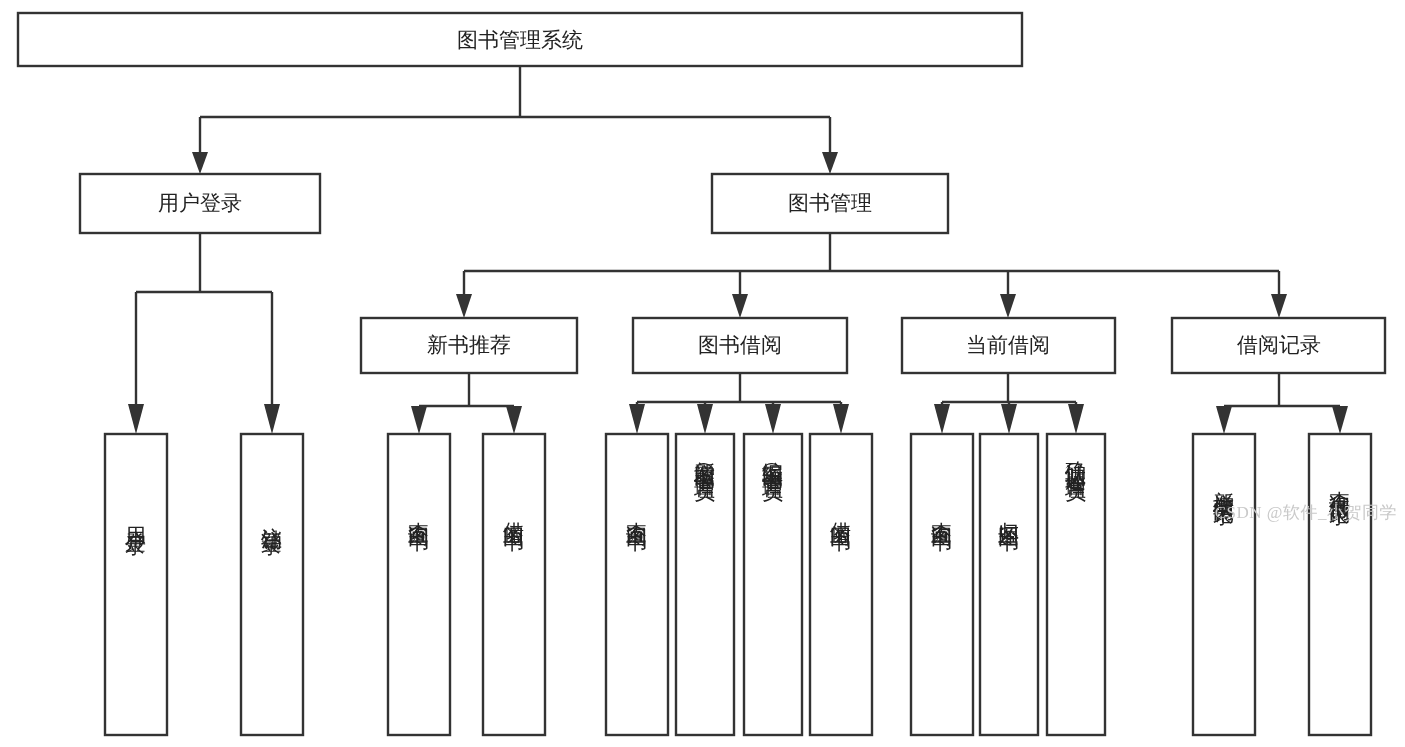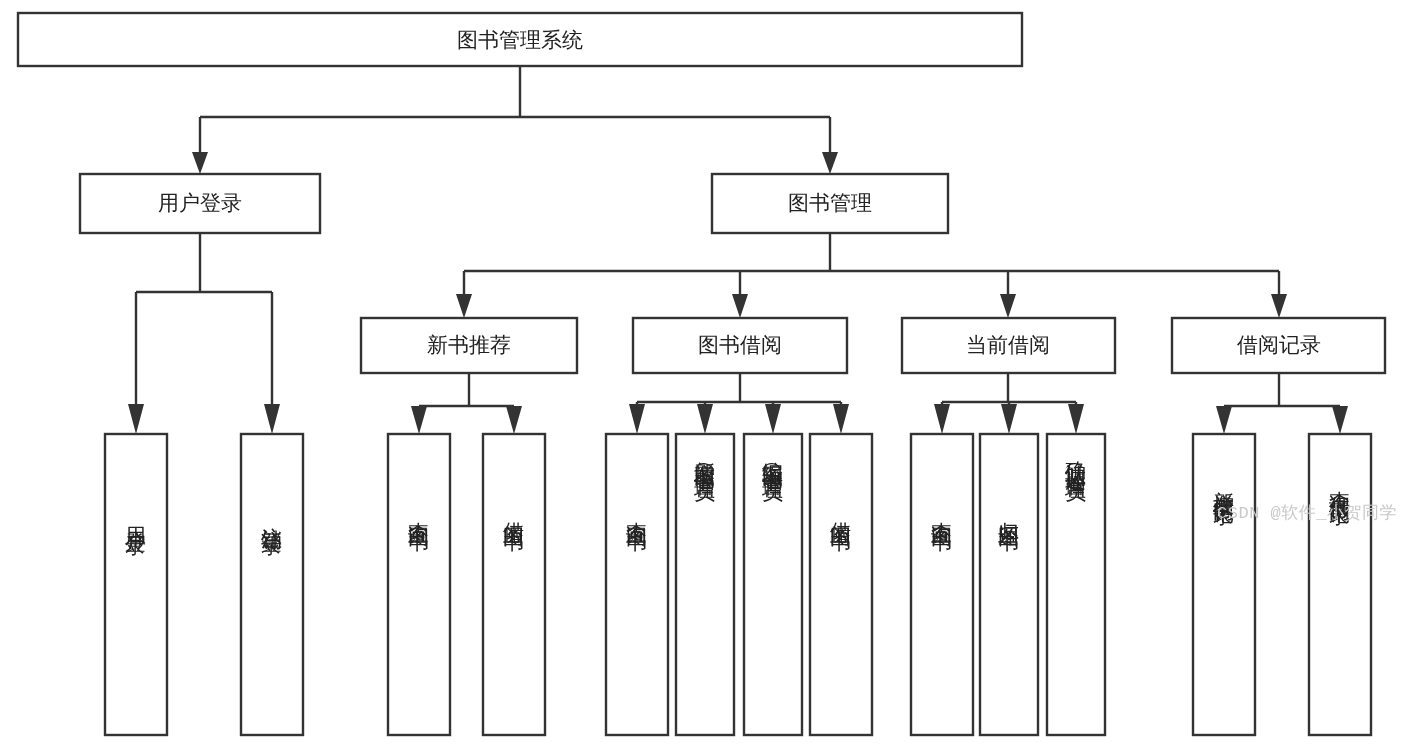--- a/index.html
+++ b/index.html
@@ -61,21 +61,21 @@
     font-size: 21px;
     line-height: 1;
     letter-spacing: 3px;
     color: #222222;
     white-space: nowrap;
   }
   .watermark {
     position: absolute;
     right: 8px;
     bottom: 4px;
-    font-family: Liberation Mono, monospace;
+    font-family: Liberation Serif, serif;
     font-size: 17px;
     color: #c9c9c9;
     white-space: nowrap;
     letter-spacing: 0.5px;
   }
 </style>
 </head>
 <body>
 
 <div id="diagram-root">

